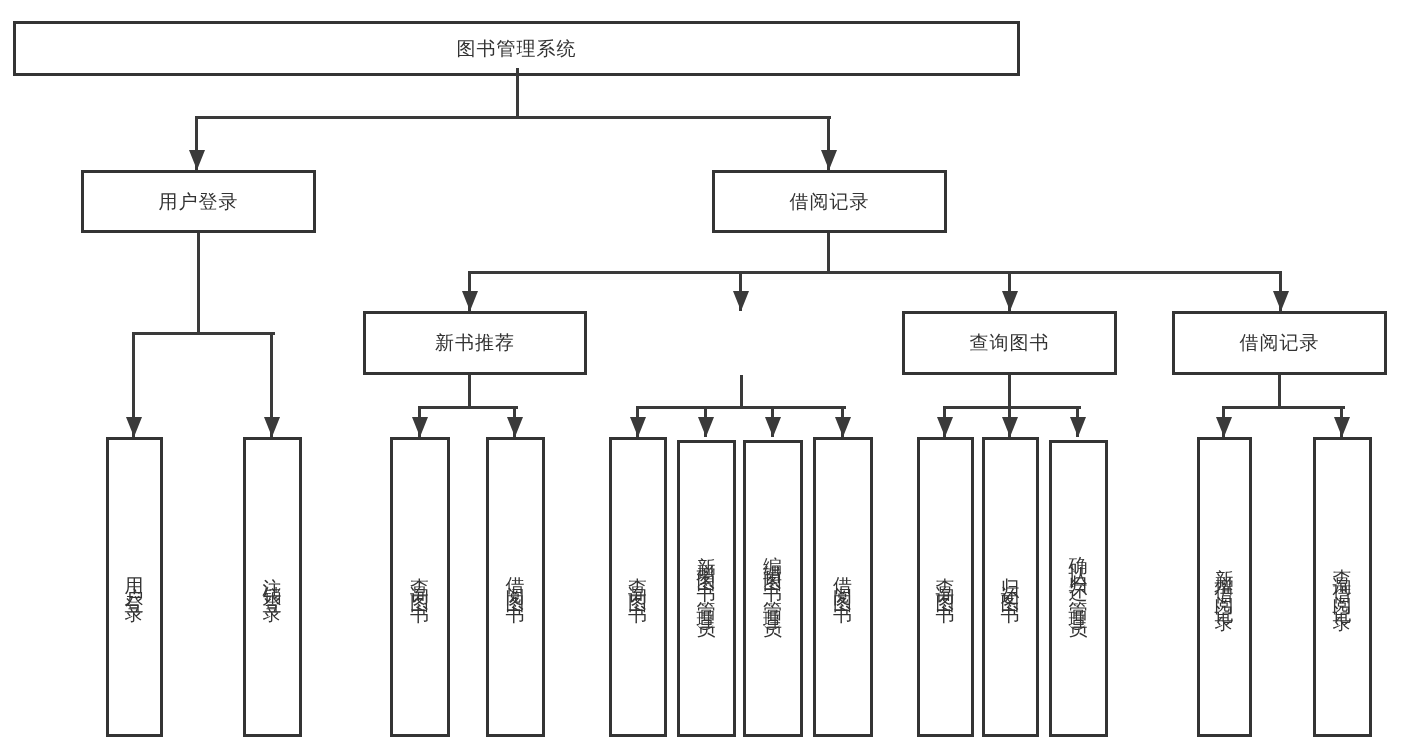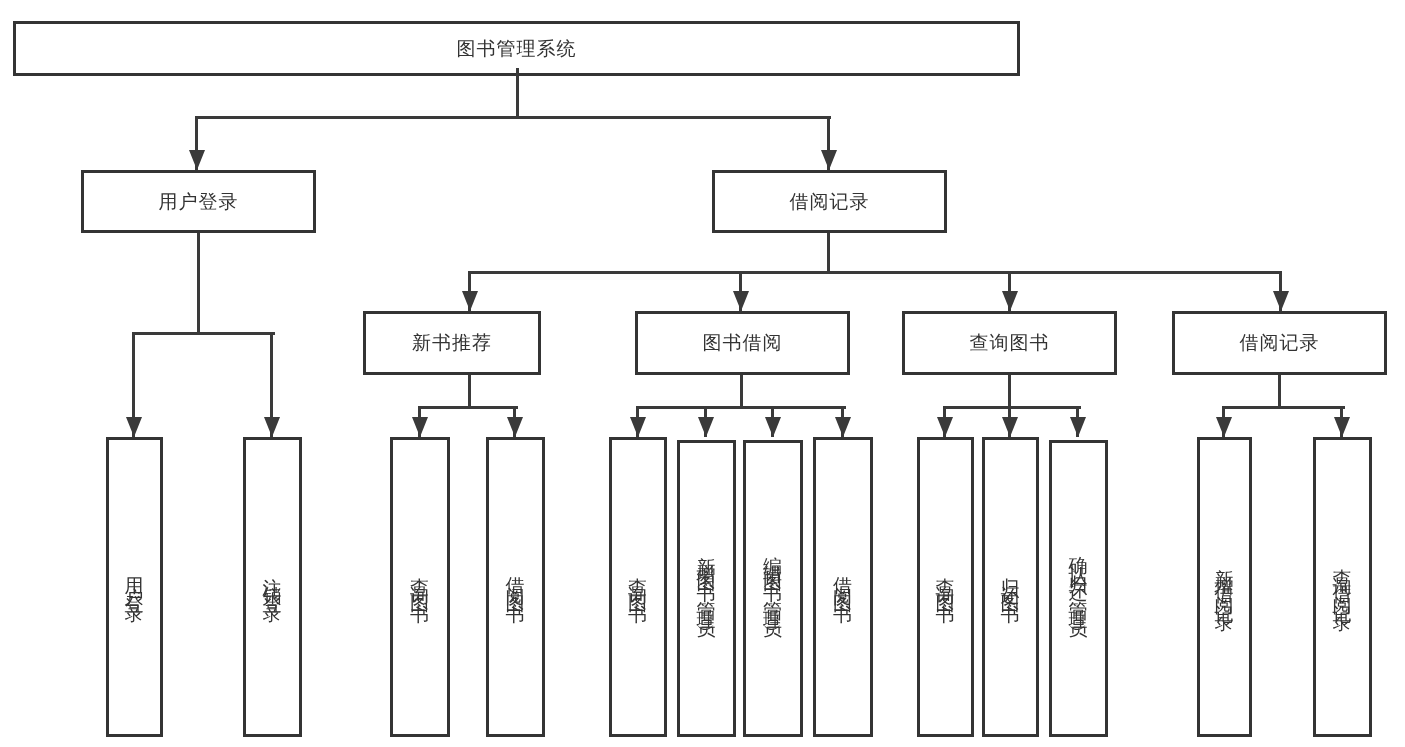--- a/index.html
+++ b/index.html
@@ -39,25 +39,22 @@
     <span>图书管理系统</span>
   </div>
 
   <div class="box" style="left:81px;top:170px;width:235px;height:63px;">
     <span>用户登录</span>
   </div>
   <div class="box" style="left:712px;top:170px;width:235px;height:63px;">
     <span>借阅记录</span>
   </div>
 
-  <div class="box" style="left:363px;top:311px;width:178px;height:64px;">
+  <div class="box" style="left:363px;top:311px;width:224px;height:64px;">
     <span>新书推荐</span>
-  </div>
-  <div class="box" style="left:635px;top:311px;width:215px;height:64px;">
-    <span>图书借阅</span>
   </div>
   <div class="box" style="left:902px;top:311px;width:215px;height:64px;">
     <span>查询图书</span>
   </div>
   <div class="box" style="left:1172px;top:311px;width:215px;height:64px;">
     <span>借阅记录</span>
   </div>
 
   <div class="box vbox" style="left:106px;top:437px;width:57px;height:300px;">
     <span>用户登录</span>

